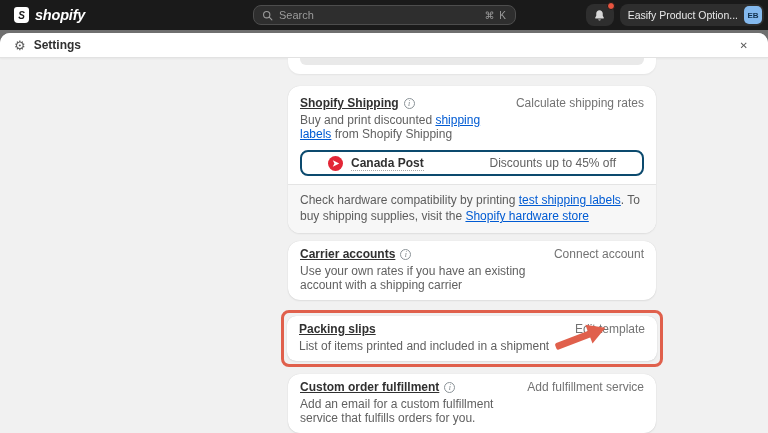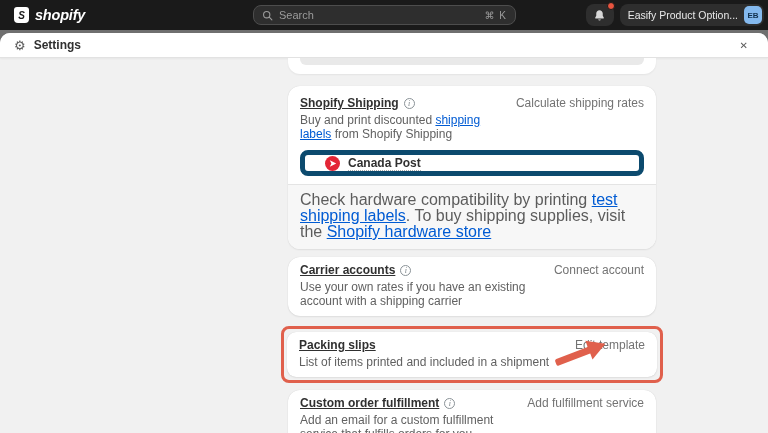--- a/index.html
+++ b/index.html
@@ -38,25 +38,25 @@
   .card-head { display:flex; justify-content:space-between; align-items:flex-start; padding:10px 12px 0; }
   .card.pad { padding:6px 12px 8px; }
   .card.pad .card-head { padding:0; }
   .title-row { display:flex; align-items:center; gap:5px; line-height:15px; }
   .card-title { font-size:12px; font-weight:700; color:#303030;text-decoration:underline; }
   .info { width:11px; height:11px; border:1px solid #8a9297; border-radius:50%; font-size:8px; font-style:italic; font-family:"Liberation Serif", serif; display:inline-flex; align-items:center; justify-content:center; color:#7a8287; flex:0 0 auto; }
   .desc { margin-top:2px; color:#616161; font-size:12px; line-height:14px; }
   .action { color:#737373; font-size:12px; white-space:nowrap; margin-left:16px; text-decoration:none; line-height:15px; }
   .inline-link { color:#005bd3; text-decoration:underline; }
 
-  .carrier-row { margin:9px 12px 0; border:5px solid #0c4a6e; border-radius:8px; height:26px; display:flex; align-items:center; gap:8px; padding:0 20px; }
+  .carrier-row { margin:9px 12px 0; border:2px solid #0c4a6e; border-radius:8px; height:26px; display:flex; align-items:center; gap:8px; padding:0 26px; }
   .carrier-name { font-size:12px; font-weight:700; color:#303030; border-bottom:1px dotted #a8a8a8; line-height:14px; }
   .carrier-note { margin-left:auto; color:#616161; font-size:12px; }
 
-  .card-footer { margin-top:8px; background:#f7f7f7; border-top:1px solid #e4e4e4; padding:7px 12px 9px; border-radius:0 0 12px 12px; color:#5c5c5c; font-size:16px; line-height:16px; }
+  .card-footer { margin-top:8px; background:#f7f7f7; border-top:1px solid #e4e4e4; padding:7px 12px 9px; border-radius:0 0 12px 12px; color:#5c5c5c; font-size:12px; line-height:16px; }
 
   .mt12 { margin-top:12px; } .mt8 { margin-top:8px; } .mt7 { margin-top:7px; }
 
   .annotation-box { margin:10px 0 0 -7px; width:382px; border:3px solid #e0604c; border-radius:8px; padding:3px; position:relative; }
   .annotation-box .card { border-radius:9px; position:relative; }
   .arrow-svg { position:absolute; right:48px; top:6px; width:56px; height:30px; overflow:visible; pointer-events:none; }
 </style>
 </head>
 <body>
 
@@ -116,20 +116,21 @@
               <p class="desc"><span>Buy and print discounted </span><a href="#" class="inline-link">shipping labels</a><span> from Shopify Shipping</span></p>
             </div>
             <a href="#" class="action">Calculate shipping rates</a>
           </div>
           <div class="carrier-row">
             <svg viewBox="0 0 16 16" width="15" height="15">
                 <circle cx="8" cy="8" r="8" fill="#e32636"></circle>
                 <path d="M5.1 4.6 L12 8 L5.1 11.4 L6.8 8 Z" fill="#fff"></path>
               </svg>
             <span class="carrier-name">Canada Post</span>
+            <span class="carrier-note">Discounts up to 45% off</span>
           </div>
           <div class="card-footer"><span>Check hardware compatibility by printing </span><a href="#" class="inline-link">test shipping labels</a><span>. To buy shipping supplies, visit the </span><a href="#" class="inline-link">Shopify hardware store</a></div>
         </section>
 
         <section class="card pad mt8">
           <div class="card-head">
             <div>
               <div class="title-row">
                 <span class="card-title">Carrier accounts</span>
                 <span class="info">i</span>

